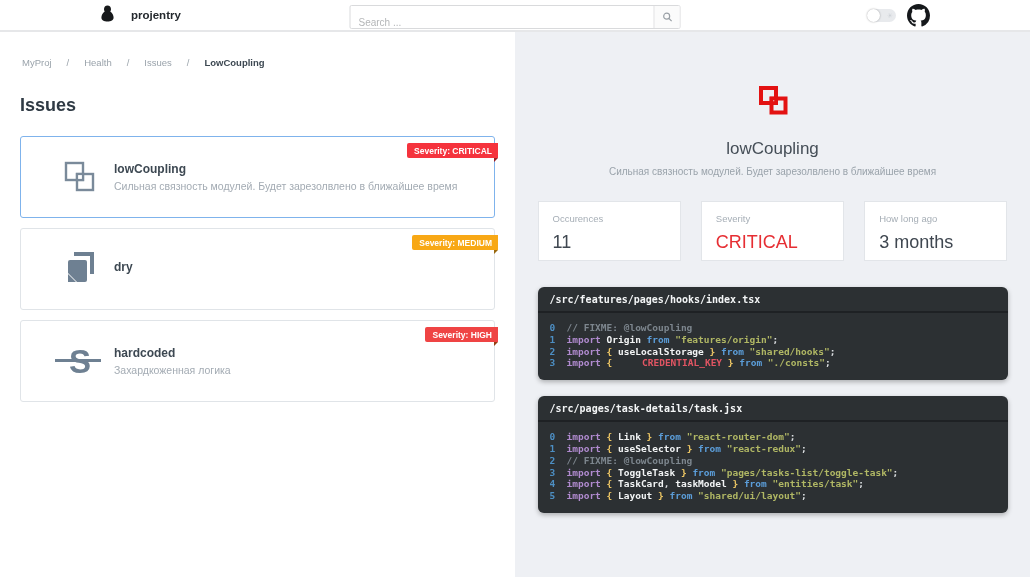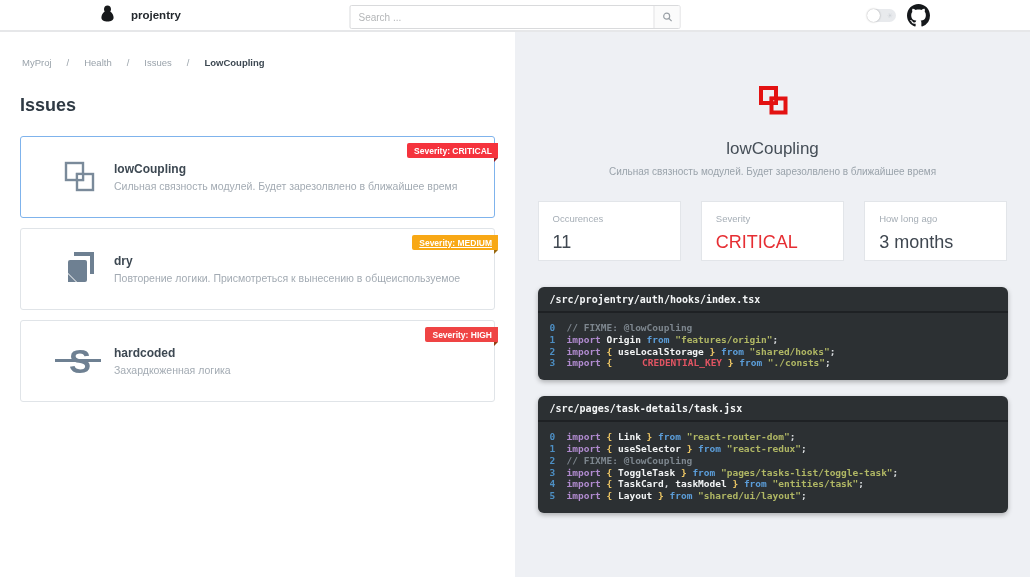--- a/index.html
+++ b/index.html
@@ -6,21 +6,21 @@
   html,body { width:1030px; height:579px; overflow:hidden; background:#fff;
               font-family:"Liberation Sans", sans-serif; }
 
   
   .navbar { position:relative; height:32px; background:#fff; border-bottom:2px solid #e6e7e9;
             display:flex; align-items:center; padding:0 100px; }
   .brand { display:flex; align-items:center; gap:16px; cursor:pointer; }
   .brand-title { font-size:11.5px; font-weight:bold; color:#24292e; }
   .searchbox { position:absolute; left:50%; top:5px; transform:translateX(-50%);
                width:331px; height:24px; border:1px solid #d9dadc; border-radius:2px;
-               background:#fff; display:flex; align-items:center; }
+               background:#fff; display:flex; align-items:flex-end; }
   .searchbox input { flex:1; border:none; outline:none; font-size:10px; color:#555;
                      padding:0 8px; font-family:"Liberation Sans", sans-serif; background:transparent; }
   .searchbox input::placeholder { color:#b4b6b8; }
   .search-btn { width:26px; height:100%; border-left:1px solid #e3e4e6; background:#fbfbfb;
                 display:flex; align-items:center; justify-content:center; cursor:pointer; }
   .nav-right { margin-left:auto; display:flex; align-items:center; gap:11px; }
   .toggle { width:29px; height:13px; border-radius:7px; background:#e8eaed; position:relative; cursor:pointer; }
   .toggle .knob { position:absolute; left:0; top:0; width:13px; height:13px; border-radius:50%;
                   background:#fff; box-shadow:0 0 2px rgba(0,0,0,.35); }
   .toggle .sun { position:absolute; right:3px; top:3px; font-size:7px; line-height:7px; color:#cfd3d8; }
@@ -154,23 +154,22 @@
         <div class="card">
           <span class="icon-box">
             <svg width="34" height="36" viewBox="0 0 34 36">
               <path d="M11 3 h18 v20" fill="none" stroke="#6e8092" stroke-width="4"></path>
               <path d="M7 9 h15 a2 2 0 0 1 2 2 v18 a2 2 0 0 1 -2 2 h-8 l-9 -9 v-11 a2 2 0 0 1 2 -2 z" fill="#6e8092"></path>
               <path d="M5 23 l8 8 h-8 z" fill="#6e8092"></path>
             </svg>
           </span>
           <div class="texts">
             <div class="c-title">dry</div>
-            <div class="c-desc">Повторение логики. Присмотреться к вынесению в общеиспользуемое</div>
-          </div>
-          <div class="badge" style="background: rgb(248, 168, 21); text-decoration: underline;">Severity: MEDIUM<span class="fold" style="border-top: 4px solid rgb(153, 104, 13);"></span></div>
+          </div>
+          <div class="badge" style="background: rgb(248, 168, 21);">Severity: MEDIUM<span class="fold" style="border-top: 4px solid rgb(153, 104, 13);"></span></div>
         </div>
         <div class="card">
           <span class="icon-box">
             <span class="strike-s">
               <span class="letter">S</span>
               <span class="bar"></span>
             </span>
           </span>
           <div class="texts">
             <div class="c-title">hardcoded</div>
@@ -205,21 +204,21 @@
           <div class="s-value" id="severity-value" style="color: rgb(230, 46, 51);">CRITICAL</div>
         </div>
         <div class="stat">
           <div class="s-label">How long ago</div>
           <div class="s-value">3 months</div>
         </div>
       </div>
 
       <div id="code-blocks">
           <div class="code-block">
-            <div class="code-head">/src/projentry/auth/hooks/index.tsx</div>
+            <div class="code-head">/src/features/pages/hooks/index.tsx</div>
             <div class="code-body">
               <div class="code-line"><span class="ln">0</span><span class="lc"><span class="tok-c">// FIXME: @lowCoupling</span></span></div>
               <div class="code-line"><span class="ln">1</span><span class="lc"><span class="tok-k">import </span><span class="tok-i">Origin</span><span class="tok-f"> from </span><span class="tok-s">"features/origin"</span><span class="tok-p">;</span></span></div>
               <div class="code-line"><span class="ln">2</span><span class="lc"><span class="tok-k">import </span><span class="tok-b">{ </span><span class="tok-i">useLocalStorage</span><span class="tok-b"> }</span><span class="tok-f"> from </span><span class="tok-s">"shared/hooks"</span><span class="tok-p">;</span></span></div>
               <div class="code-line"><span class="ln">3</span><span class="lc"><span class="tok-k">import </span><span class="tok-b">{ </span><span class="tok-r">CREDENTIAL_KEY</span><span class="tok-b"> }</span><span class="tok-f"> from </span><span class="tok-s">"./consts"</span><span class="tok-p">;</span></span></div>
             </div>
           </div>
           <div class="code-block">
             <div class="code-head">/src/pages/task-details/task.jsx</div>
             <div class="code-body">

